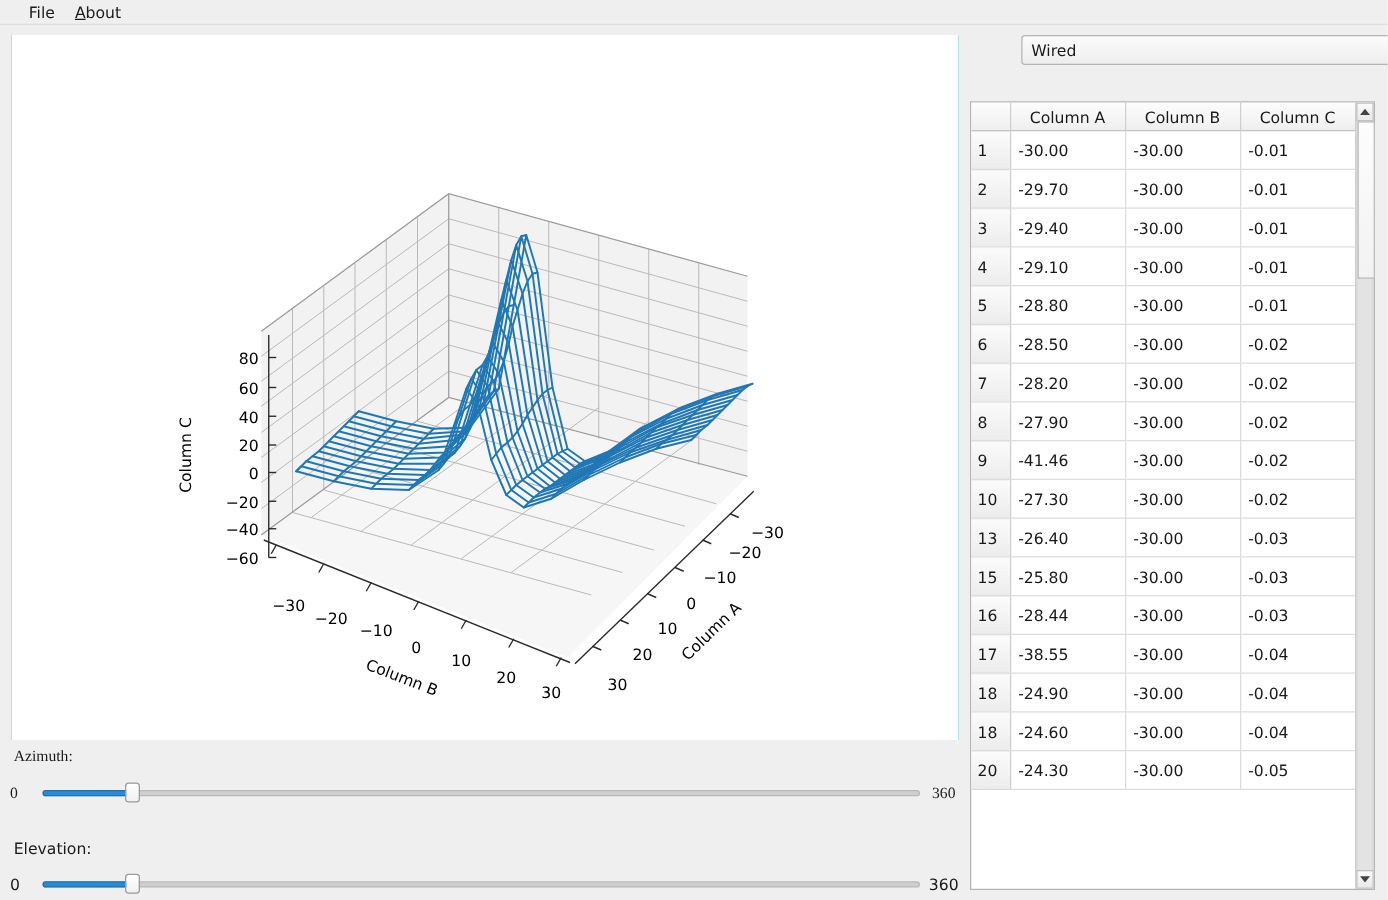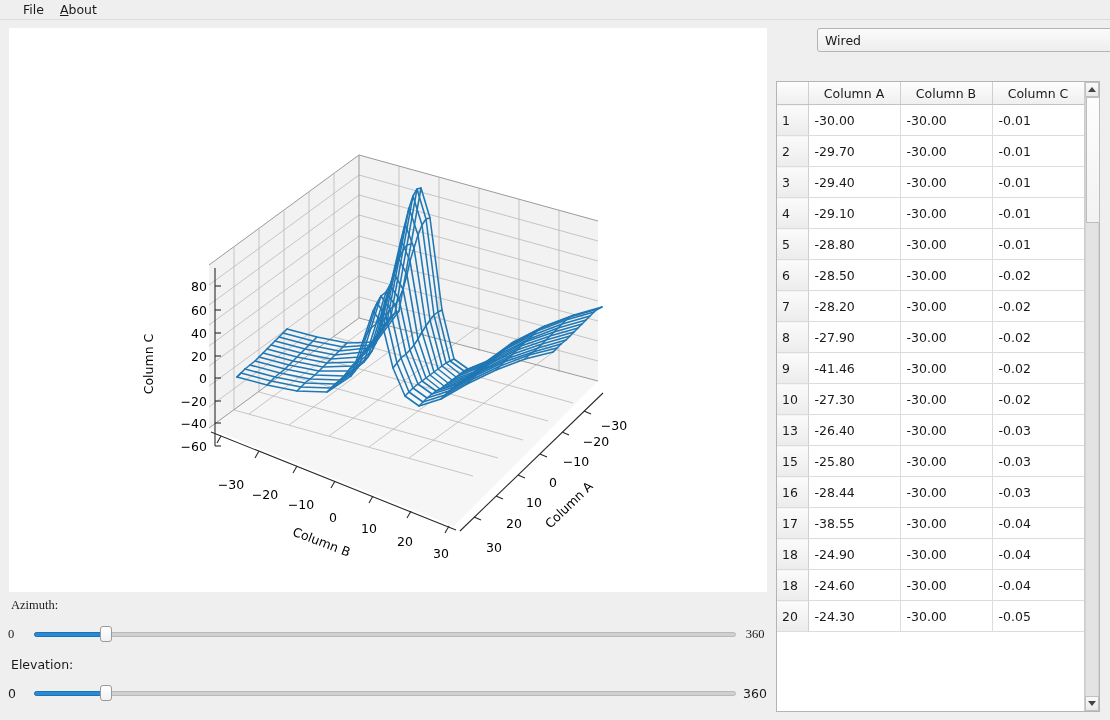--- a/index.html
+++ b/index.html
@@ -371,21 +371,21 @@
       <div class="slider-min">0</div>
       <div class="slider-track-wrap">
         <div class="slider-track"></div>
         <div class="slider-fill" id="az-fill" style="width: 72px;"></div>
         <div class="slider-handle" id="az-handle" style="left: 66px;"></div>
       </div>
       <div class="slider-max">360</div>
     </div>
   </div>
 
-  <div class="slider-block" style="top:657px;left:0;width:780px;height:48px;">
+  <div class="slider-block" style="top:671px;left:0;width:780px;height:48px;">
     <div class="slider-label" style="top:0;">Elevation:</div>
     <div class="slider-row" style="top:27px;">
       <div class="slider-min">0</div>
       <div class="slider-track-wrap">
         <div class="slider-track"></div>
         <div class="slider-fill" id="el-fill" style="width: 72px;"></div>
         <div class="slider-handle" id="el-handle" style="left: 66px;"></div>
       </div>
       <div class="slider-max">360</div>
     </div>

